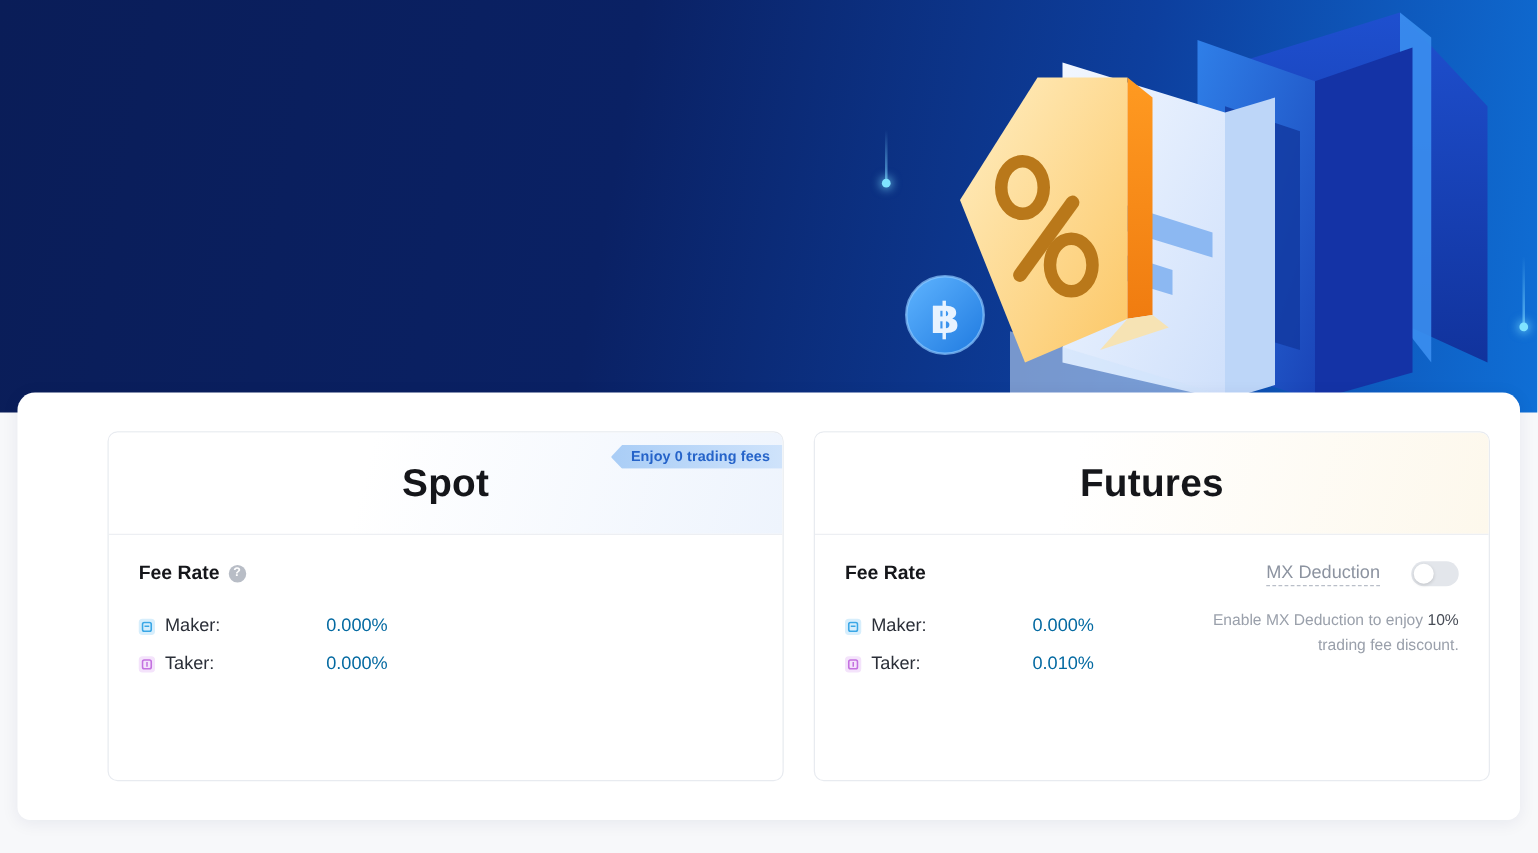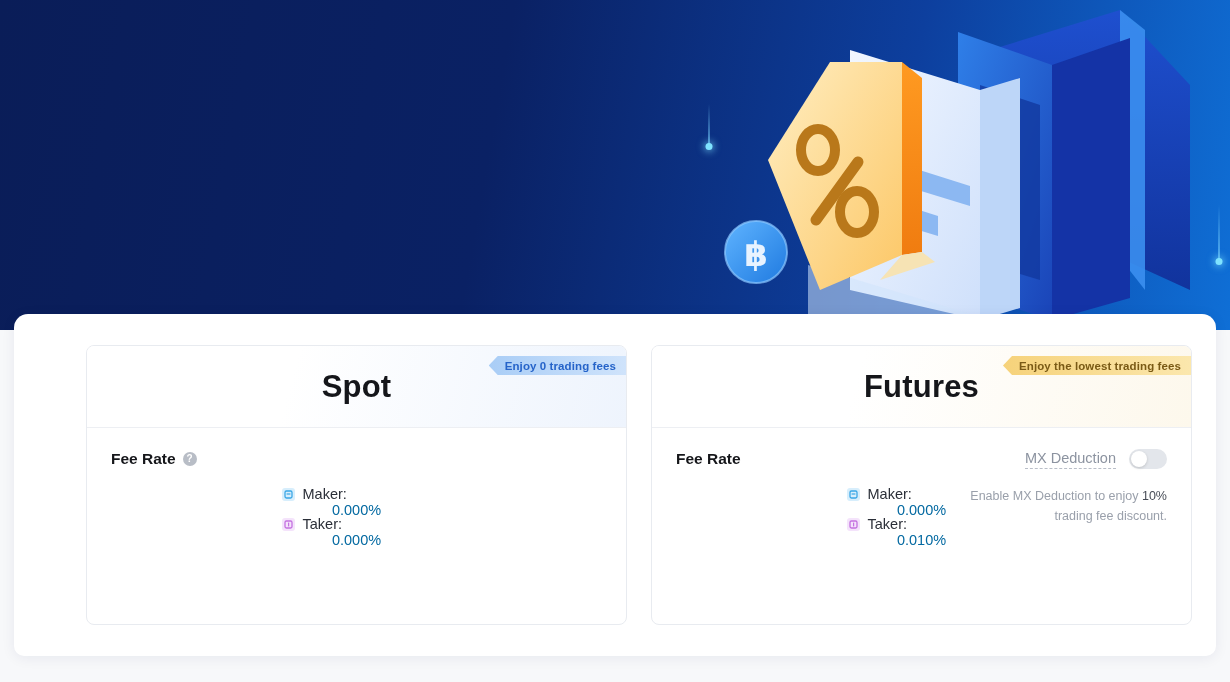--- a/index.html
+++ b/index.html
@@ -97,37 +97,37 @@
   .fee-label { font-size: 15.5px; font-weight: bold; color: #15161a; display: flex; align-items: center; gap: 7px; }
 
   .help-icon {
     width: 14px; height: 14px; border-radius: 50%;
     background: #b8bdc6; color: #fff;
     font-size: 10px; font-weight: bold;
     display: flex; align-items: center; justify-content: center;
     line-height: 1;
   }
 
-  .mx-wrap { display: flex; align-items: center; gap: 13px; }
+  .mx-wrap { display: flex; align-items: center; gap: 25px; }
   .mx-label {
     font-size: 14.5px; color: #8c93a0;
     border-bottom: 1px dashed #b9bec8; padding-bottom: 2px;
   }
   .toggle {
     width: 38px; height: 20px; border-radius: 10px;
     background: #e3e6eb; position: relative; flex: none;
   }
   .toggle .knob {
     position: absolute; left: 2px; top: 2px;
     width: 16px; height: 16px; border-radius: 50%;
     background: #fff; box-shadow: 0 1px 3px rgba(0,0,0,.16);
   }
 
   .rates { margin-top: 16px; }
-  .rate-row { display: flex; align-items: center; height: 30px; flex-direction: column; }
+  .rate-row { display: flex; align-items: center; height: 30px; }
   .rate-name { display: flex; align-items: center; gap: 8px; width: 150px; font-size: 14.5px; color: #2b2f38; }
   .sq {
     width: 13px; height: 13px; border-radius: 3px;
     display: flex; align-items: center; justify-content: center; flex: none;
   }
   .sq svg { display: block; }
   .sq.maker { background: #d7eefc; }
   .sq.taker { background: #f4e3fb; }
   .rate-value { font-size: 14.5px; color: #0369a1; }
 
@@ -270,21 +270,20 @@
               <div class="rate-value">0.000%</div>
             </div>
           </div>
         </div>
 
       </div>
 
       <div class="card futures">
         <div class="card-head futures">
           <div class="card-title">Futures</div>
-          <div class="ribbon yellow">Enjoy the lowest trading fees</div>
         </div>
 
         <div class="card-body">
           <div class="fee-row-top">
             <div class="fee-label">
               <span>Fee Rate</span>
             </div>
             <div class="mx-wrap">
               <span class="mx-label">MX Deduction</span>
               <span class="toggle">

